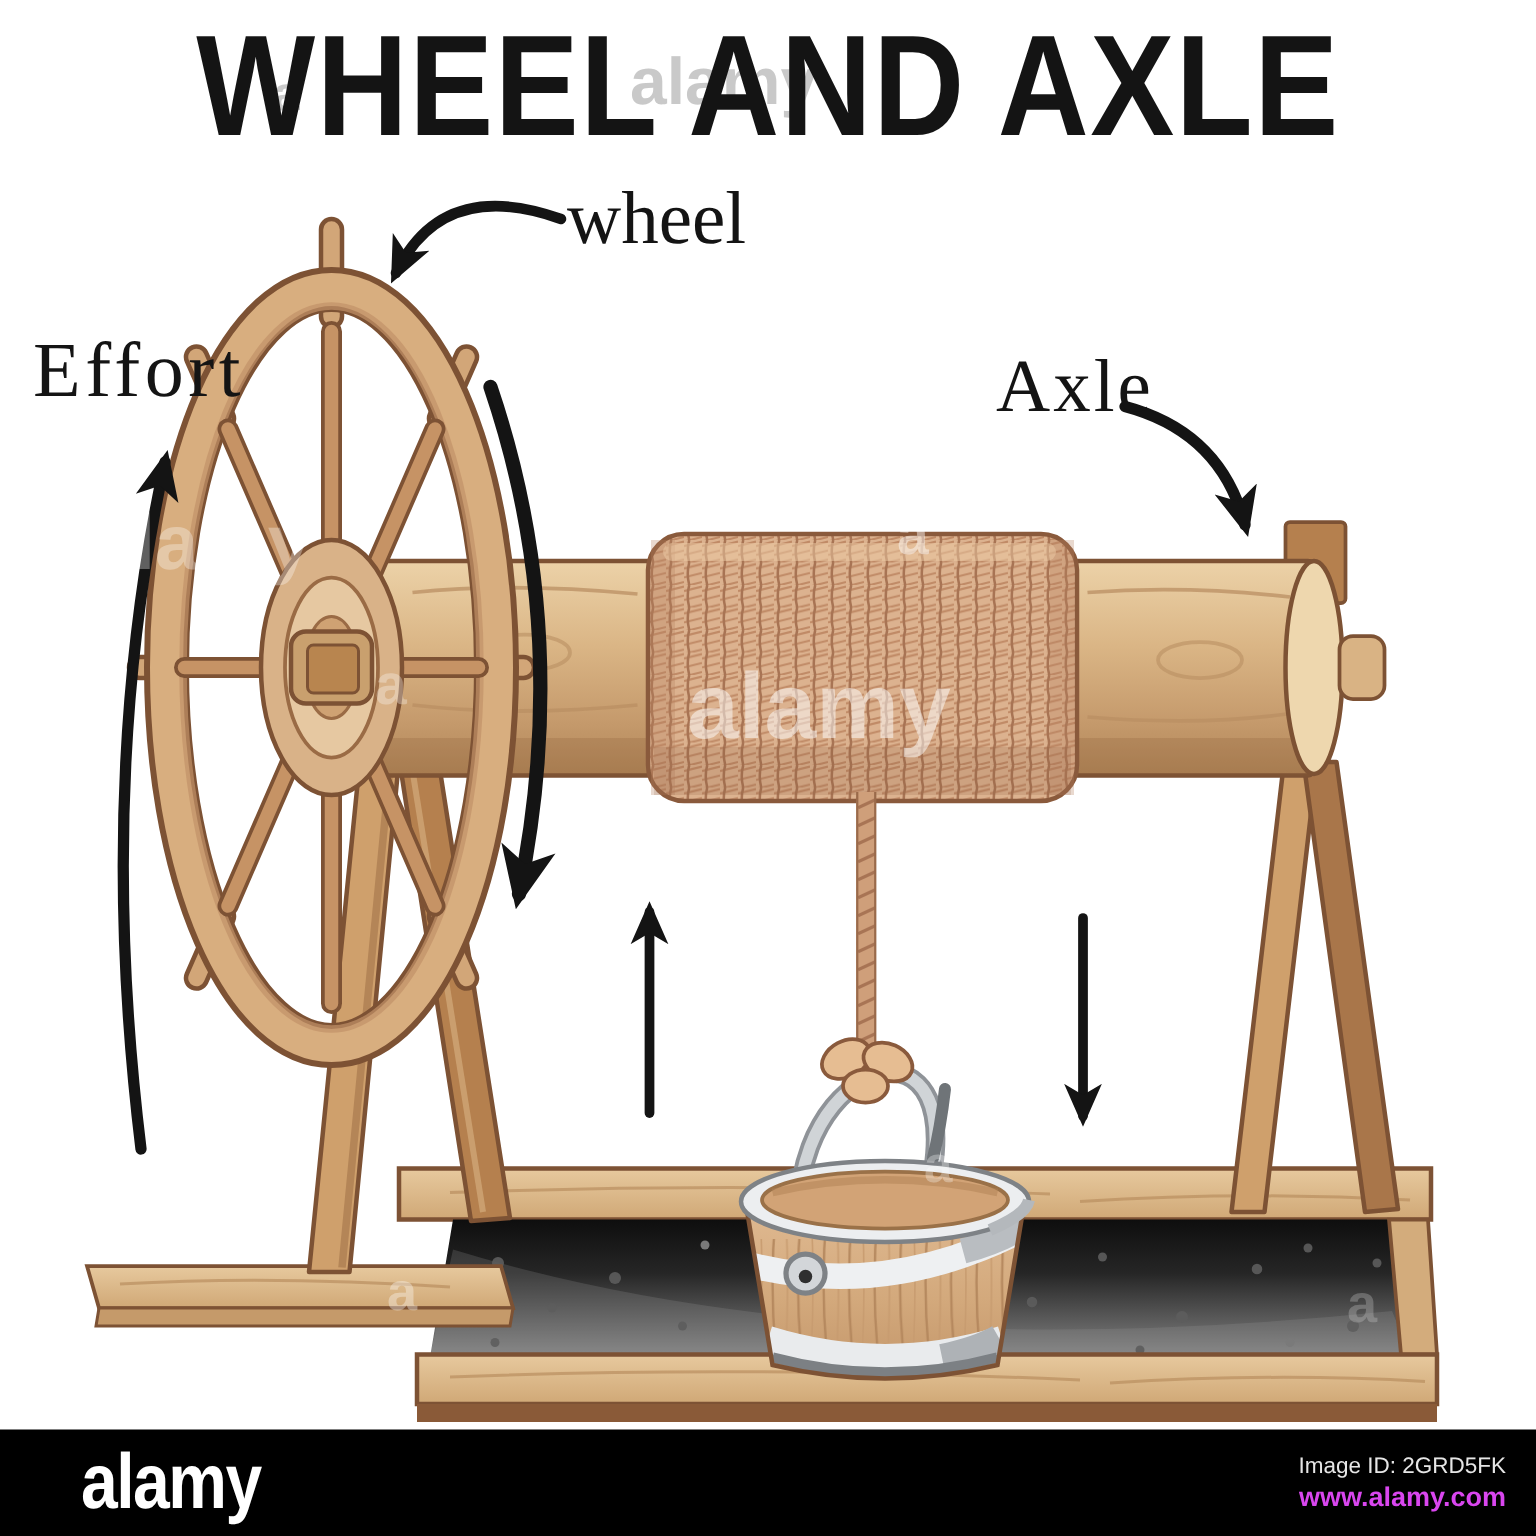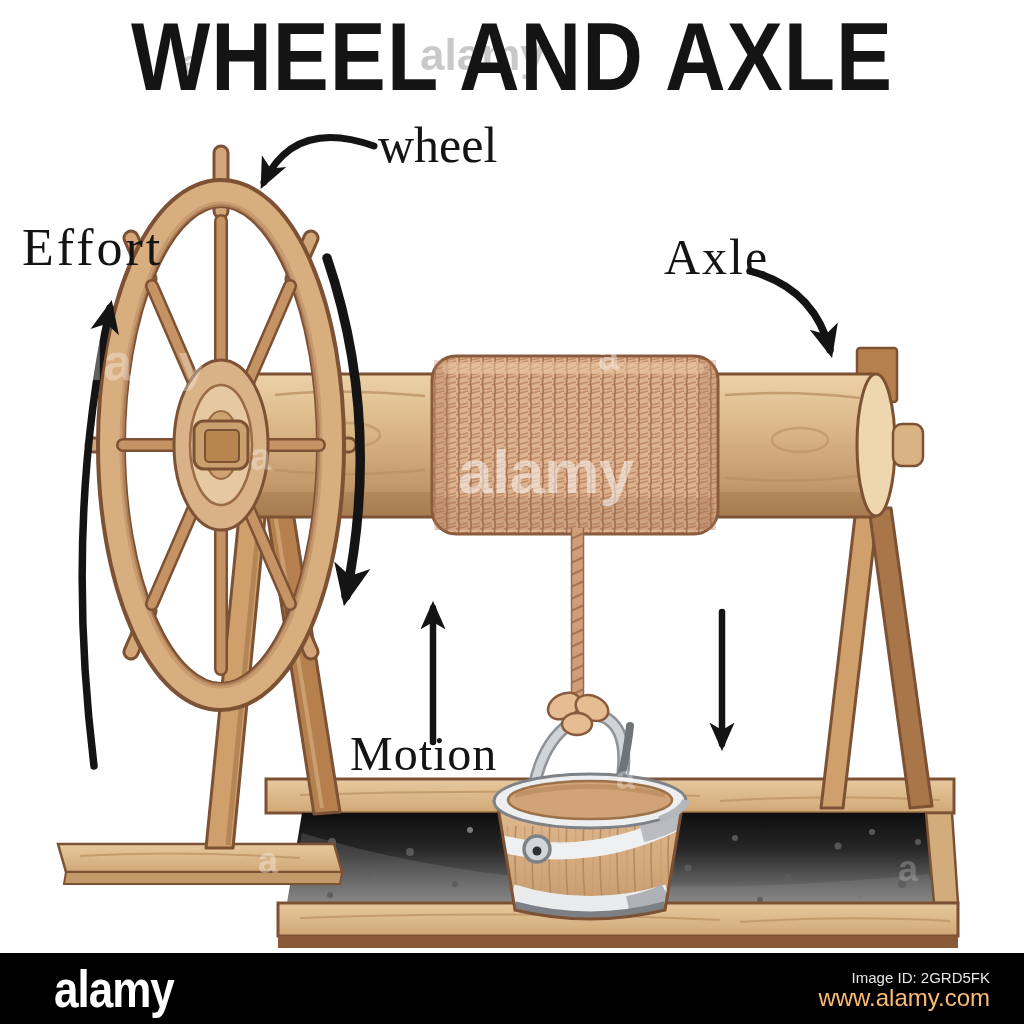--- a/index.html
+++ b/index.html
@@ -15,23 +15,23 @@
          letter-spacing:1px;color:#141414;transform:scaleY(1.14);transform-origin:top center;}
   #lbl-wheel{left:378px;top:116px;font-size:50px;}
   #lbl-effort{left:2px;top:218px;font-size:52px;letter-spacing:3px;margin-left:20px;}
   #lbl-axle{left:626px;top:228px;font-size:50px;letter-spacing:2px;margin-left:38px;}
   #lbl-resistance{left:595px;top:550px;font-size:41px;}
   #lbl-motion{left:350px;top:726px;font-size:48px;letter-spacing:1px;}
   #footer{position:absolute;z-index:6;left:0;bottom:0;width:100%;height:71px;background:#000;
           display:flex;align-items:center;justify-content:space-between;}
   #footer .brand{margin-left:54px;color:#fff;font-family:"Liberation Sans",sans-serif;
           font-weight:bold;font-size:44px;transform:scaleY(1.18);letter-spacing:-1px;}
-  #footer .right{margin-right:34px;text-align:right;font-family:"Liberation Sans",sans-serif;}
+  #footer .right{margin-right:20px;text-align:right;font-family:"Liberation Sans",sans-serif;}
   #footer .imgid{color:#e6e6e6;font-size:15px;line-height:19px;}
-  #footer .url{color:#fdba74;font-weight:normal;font-size:24px;line-height:22px;}
+  #footer .url{color:#d946ef;font-weight:bold;font-size:18px;line-height:22px;}
 </style>
 </head>
 <body>
 
 <div id="stage">
 
 <svg width="1024" height="1024" viewBox="0 0 1024 1024">
   <defs>
     <marker id="ah" viewBox="0 0 10 10" refX="7.5" refY="5" markerWidth="4.4" markerHeight="4.4" orient="auto" markerUnits="strokeWidth">
       <path d="M0 0.6 L10 5 L0 9.4 L2.6 5 Z" fill="#141414"></path>
@@ -215,21 +215,20 @@
 <div class="wm" style="left:250px;top:436px;font-size:38px;opacity:0.3;">a</div>
 <div class="wm" style="left:258px;top:840px;font-size:36px;opacity:0.35;">a</div>
 <div class="wm" style="left:898px;top:848px;font-size:36px;opacity:0.3;color:#cfcfcf;">a</div>
 <div class="wm" style="left:616px;top:758px;font-size:34px;opacity:0.3;">a</div>
 <div class="wm" style="left:182px;top:44px;font-size:32px;opacity:0.5;color:#999;">a</div>
 
 <h1 id="title">WHEEL AND AXLE</h1>
 <div class="lbl" id="lbl-wheel">wheel</div>
 <div class="lbl" id="lbl-effort">Effort</div>
 <div class="lbl" id="lbl-axle">Axle</div>
-<div class="lbl" id="lbl-motion">Motion</div>
 
 <div id="footer">
   <div class="brand">alamy</div>
   <div class="right">
     <div class="imgid">Image ID: 2GRD5FK</div>
     <div class="url">www.alamy.com</div>
   </div>
 </div>
 
 </div>

